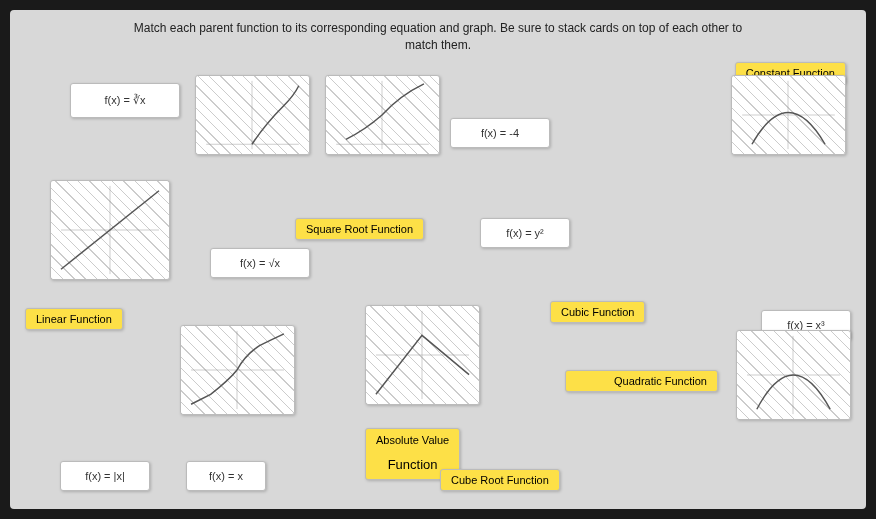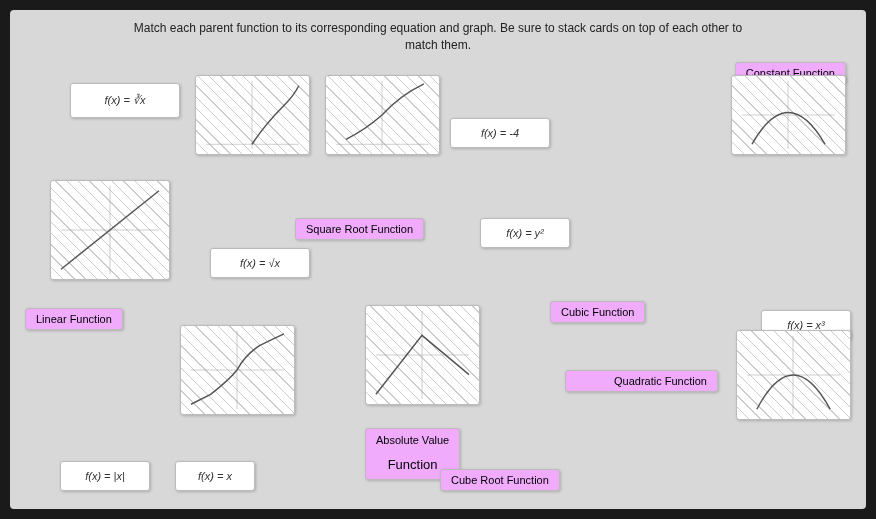--- a/index.html
+++ b/index.html
@@ -38,32 +38,31 @@
       justify-content: center;
       font-size: 11px;
       color: #333;
       cursor: grab;
       box-shadow: 1px 1px 3px rgba(0,0,0,0.2);
     }
     .card-label {
       padding: 4px 8px;
       font-size: 11px;
       text-align: center;
-      font-style: italic;
     }
     .card-graph {
       background: white;
       overflow: hidden;
     }
     .graph-svg {
       width: 100%;
       height: 100%;
     }
     .label-card {
-      background: #f0abfc;
+      background: #fde047;
       border: 1px solid #bbb;
       border-radius: 3px;
       padding: 4px 10px;
       font-size: 11px;
       cursor: grab;
       white-space: nowrap;
       box-shadow: 1px 1px 3px rgba(0,0,0,0.2);
     }
     
     .diagonal-lines {
@@ -185,21 +184,21 @@
 
   <div class="label-card" style="position:absolute; top:418px; left:355px; text-align:center; line-height:1.4;">
     <div style="font-size:11px;">Absolute Value</div>
     <div style="font-size:13px;margin-top:8px;">Function</div>
   </div>
 
   <div class="card card-label" style="position:absolute; bottom:18px; left:50px; width:90px; height:30px;">
     <span>f(x) = |x|</span>
   </div>
 
-  <div class="card card-label" style="position:absolute; bottom:18px; left:165px; width:80px; height:30px;margin-top:45px;">
+  <div class="card card-label" style="position:absolute; bottom:18px; left:176px; width:80px; height:30px;margin-top:45px;">
     <span>f(x) = x</span>
   </div>
 
   <div class="label-card" style="position:absolute; bottom:18px; left:430px;">
     <span>Cube Root Function</span>
   </div>
 
 </div>
 
 </body></html>

